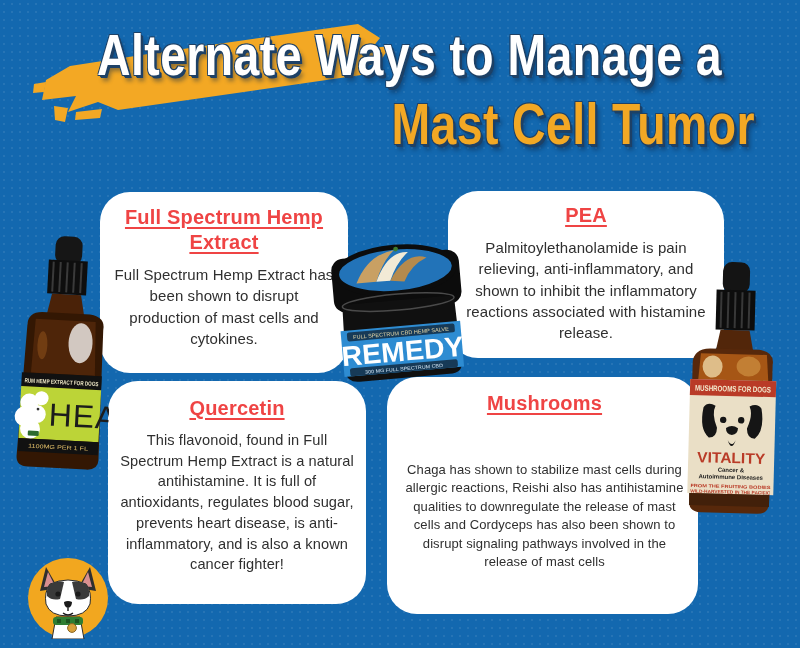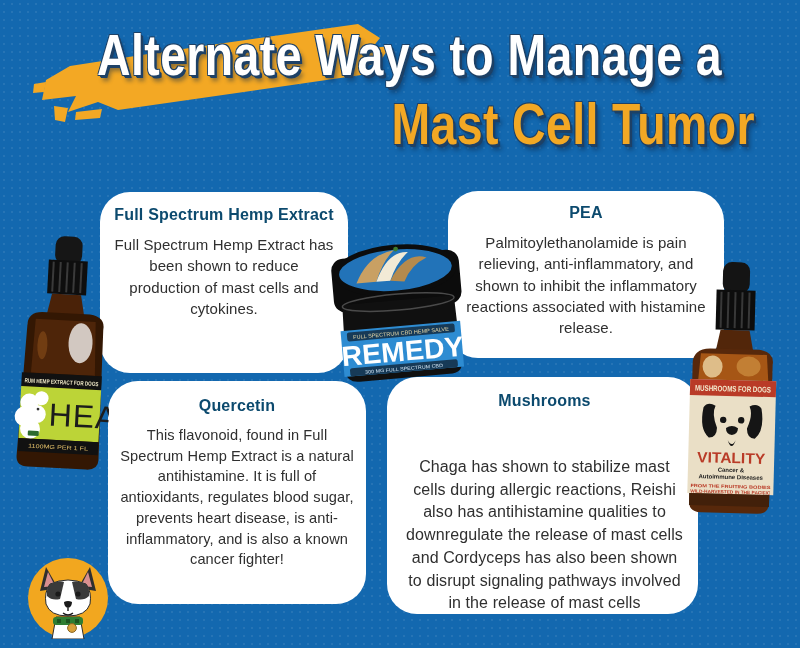--- a/index.html
+++ b/index.html
@@ -23,31 +23,31 @@
   .title-2{top:93px;color:#f3a824;
     text-shadow:-1px -1px 0 #1e4166,1px -1px 0 #1e4166,-1px 1px 0 #1e4166,
                 2px 2px 0 #1e4166,3px 3px 0 #1e4166,5px 6px 5px rgba(12,38,70,.45);padding-left:12px;}
   .brush{position:absolute;left:28px;top:14px;z-index:2;}
   
   .card{
     position:absolute;background:#ffffff;border-radius:30px;z-index:4;
     box-sizing:border-box;text-align:center;color:#2f2f2f;
   }
   .card h2{
-    margin:0;padding:0;font-size:16px;line-height:1.25;color:#0c4a6e;
-    text-underline-offset:3px;text-decoration-thickness:2px;
+    margin:0;padding:0;font-size:20px;line-height:1.25;color:#ef4444;
+    text-decoration:underline;text-underline-offset:3px;text-decoration-thickness:2px;
     font-weight:bold;letter-spacing:.2px;
   }
   .card p{margin:9px 0 0 0;font-size:15px;line-height:1.42;letter-spacing:.1px;}
   .card-1{left:100px;top:192px;width:248px;height:181px;padding:13px 12px 0 12px;}
   .card-2{left:448px;top:191px;width:276px;height:167px;padding:12px 7px 0 7px;}
   .card-3{left:108px;top:381px;width:258px;height:223px;padding:15px 11px 0 11px;}
   .card-3 p{font-size:14.6px;}
   .card-4{left:387px;top:377px;width:311px;height:237px;padding:14px 12px 0 16px;}
-  .card-4 p{font-size:16px;margin-top:45px;}
+  .card-4 p{font-size:13px;margin-top:45px;}
   
   .art{position:absolute;z-index:5;}
   .art-hemp{left:4px;top:234px;transform:rotate(3deg);}
   .art-jar{left:327px;top:236px;transform:rotate(-5deg);}
   .art-mush{left:682px;top:262px;transform:rotate(1.5deg);}
   .badge{position:absolute;left:27px;top:557px;z-index:5;}
 </style>
 </head>
 <body>
 
@@ -63,21 +63,21 @@
 
   <div class="title-line title-1">
     <span class="squish">Alternate Ways to Manage a</span>
   </div>
   <div class="title-line title-2">
     <span class="squish">Mast Cell Tumor</span>
   </div>
 
   <div class="card card-1">
     <h2>Full Spectrum Hemp Extract</h2>
-    <p>Full Spectrum Hemp Extract has been shown to reduce production of mast cells and cytokines.</p>
+    <p>Full Spectrum Hemp Extract has been shown to disrupt production of mast cells and cytokines.</p>
   </div>
 
   <div class="card card-3">
     <h2>Quercetin</h2>
     <p>This flavonoid, found in Full Spectrum Hemp Extract is a natural antihistamine. It is full of antioxidants, regulates blood sugar, prevents heart disease, is anti-inflammatory, and is also a known cancer fighter!</p>
   </div>
 
   <div class="card card-2">
     <h2>PEA</h2>
     <p>Palmitoylethanolamide is pain relieving, anti-inflammatory, and shown to inhibit the inflammatory reactions associated with histamine release.</p>

